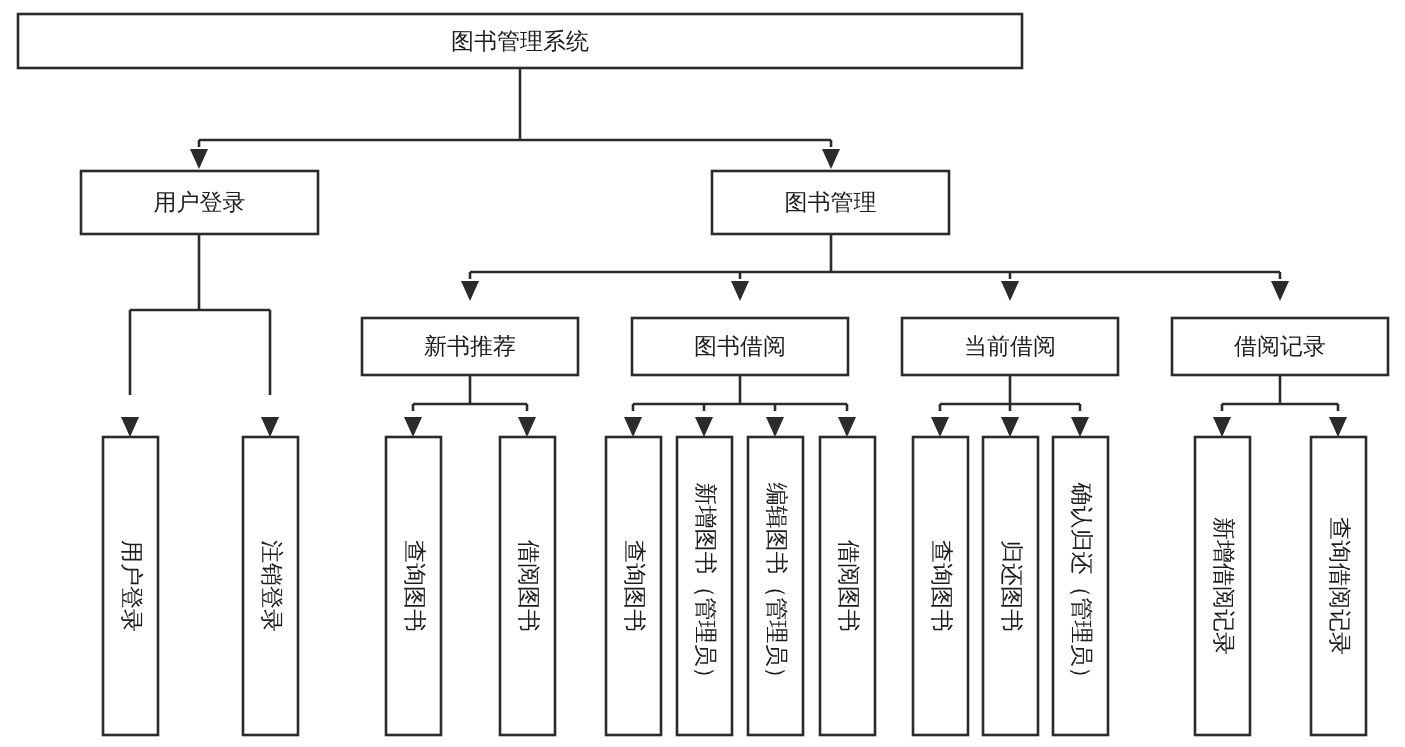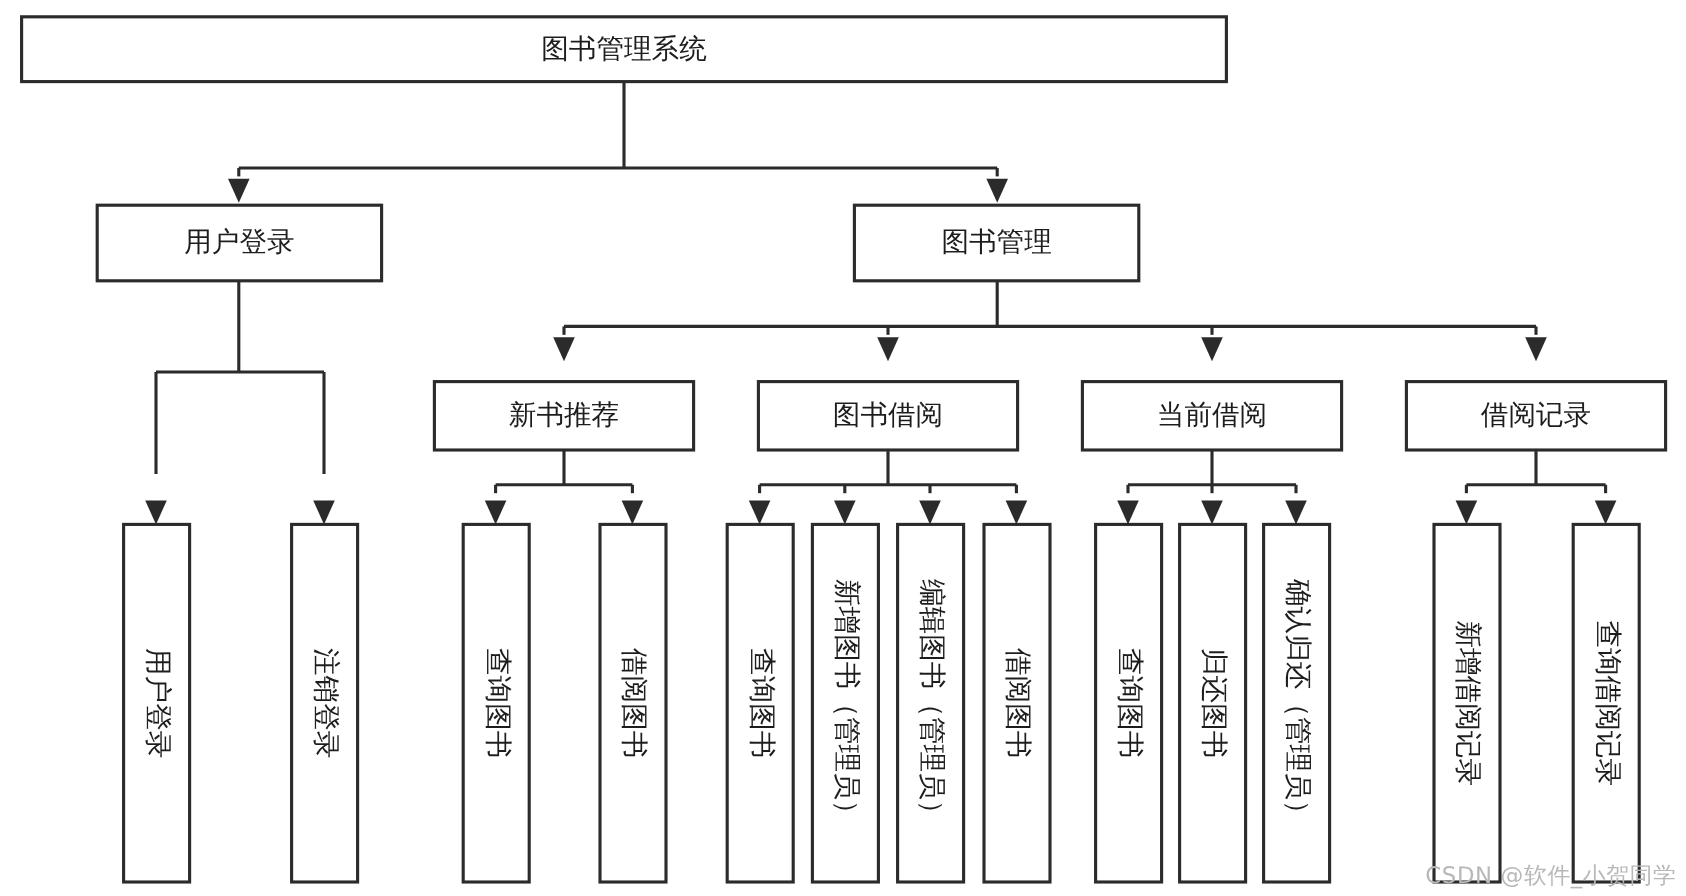--- a/index.html
+++ b/index.html
@@ -247,14 +247,13 @@
       <text class="node-label-vertical" x="1222.5" y="586" transform="rotate(90 1222.5 586)">新增借阅记录</text>
     </g>
 
     <g>
       <rect class="node-box" x="1311" y="437" width="55" height="298"></rect>
       <text class="node-label-vertical" x="1338.5" y="586" transform="rotate(90 1338.5 586)">查询借阅记录</text>
     </g>
 
   </svg>
 
-  <div class="watermark">CSDN @软件_小贺同学</div>
 </div>
 
 </body></html>

